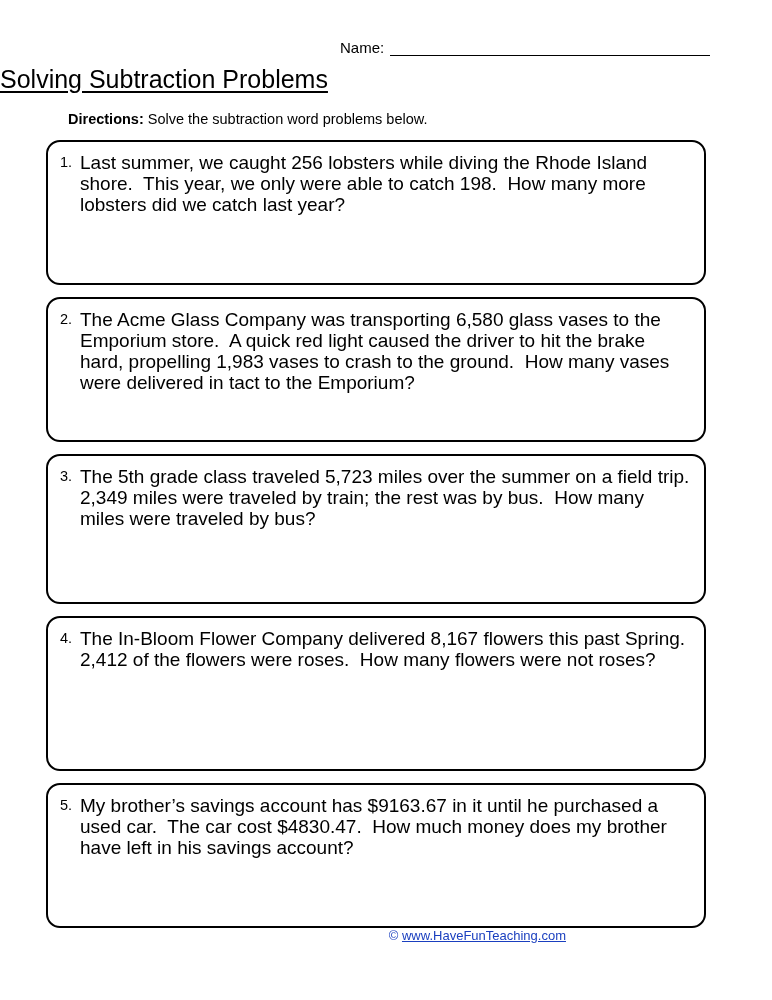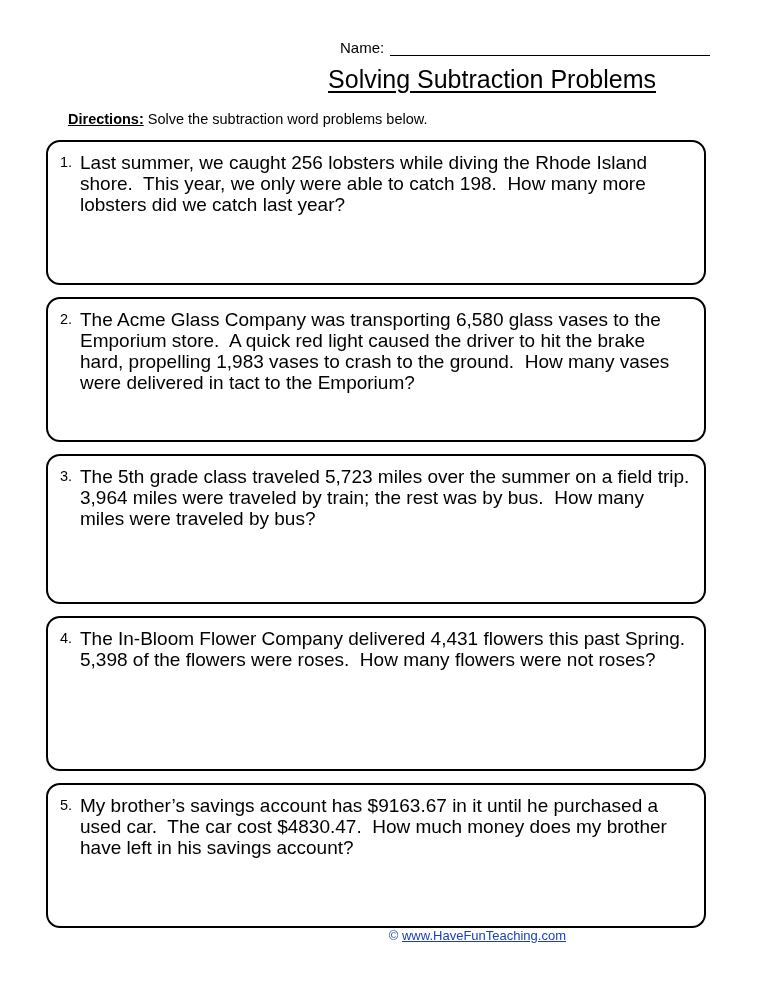--- a/index.html
+++ b/index.html
@@ -43,38 +43,37 @@
     height: 15px;
     margin-left: 6px;
   }
 
   
   .title {
     position: absolute;
     top: 64px;
     left: 0;
     width: 656px;
-    text-align: right;
+    text-align: left;
     font-size: 25px;
     line-height: 30px;
     text-decoration: underline;
     text-underline-offset: 3px;
   }
 
   
   .directions {
     position: absolute;
     top: 110px;
     left: 68px;
     font-size: 14.5px;
     line-height: 18px;
     white-space: nowrap;
   }
   .directions .dir-word {
-    text-decoration: underline;
     font-weight: bold;
   }
   .directions .dir-text {
   }
 
   
   .problems {
     position: absolute;
     top: 140px;
     left: 46px;
@@ -159,28 +158,28 @@
     <div class="problem-box h-145">
       <div class="problem-inner">
         <span class="problem-num">2.</span>
         <span class="problem-text">The Acme Glass Company was transporting 6,580 glass vases to the Emporium store.  A quick red light caused the driver to hit the brake hard, propelling 1,983 vases to crash to the ground.  How many vases were delivered in tact to the Emporium?</span>
       </div>
     </div>
 
     <div class="problem-box h-150">
       <div class="problem-inner">
         <span class="problem-num">3.</span>
-        <span class="problem-text">The 5th grade class traveled 5,723 miles over the summer on a field trip.  3,964 miles were traveled by train; the rest was by bus.  How many miles were traveled by bus?</span>
+        <span class="problem-text">The 5th grade class traveled 5,723 miles over the summer on a field trip.  2,349 miles were traveled by train; the rest was by bus.  How many miles were traveled by bus?</span>
       </div>
     </div>
 
     <div class="problem-box h-155">
       <div class="problem-inner">
         <span class="problem-num">4.</span>
-        <span class="problem-text">The In-Bloom Flower Company delivered 4,431 flowers this past Spring. 5,398 of the flowers were roses.  How many flowers were not roses?</span>
+        <span class="problem-text">The In-Bloom Flower Company delivered 8,167 flowers this past Spring. 2,412 of the flowers were roses.  How many flowers were not roses?</span>
       </div>
     </div>
 
     <div class="problem-box h-145">
       <div class="problem-inner">
         <span class="problem-num">5.</span>
         <span class="problem-text">My brother’s savings account has $9163.67 in it until he purchased a used car.  The car cost $4830.47.  How much money does my brother have left in his savings account?</span>
       </div>
     </div>
 

